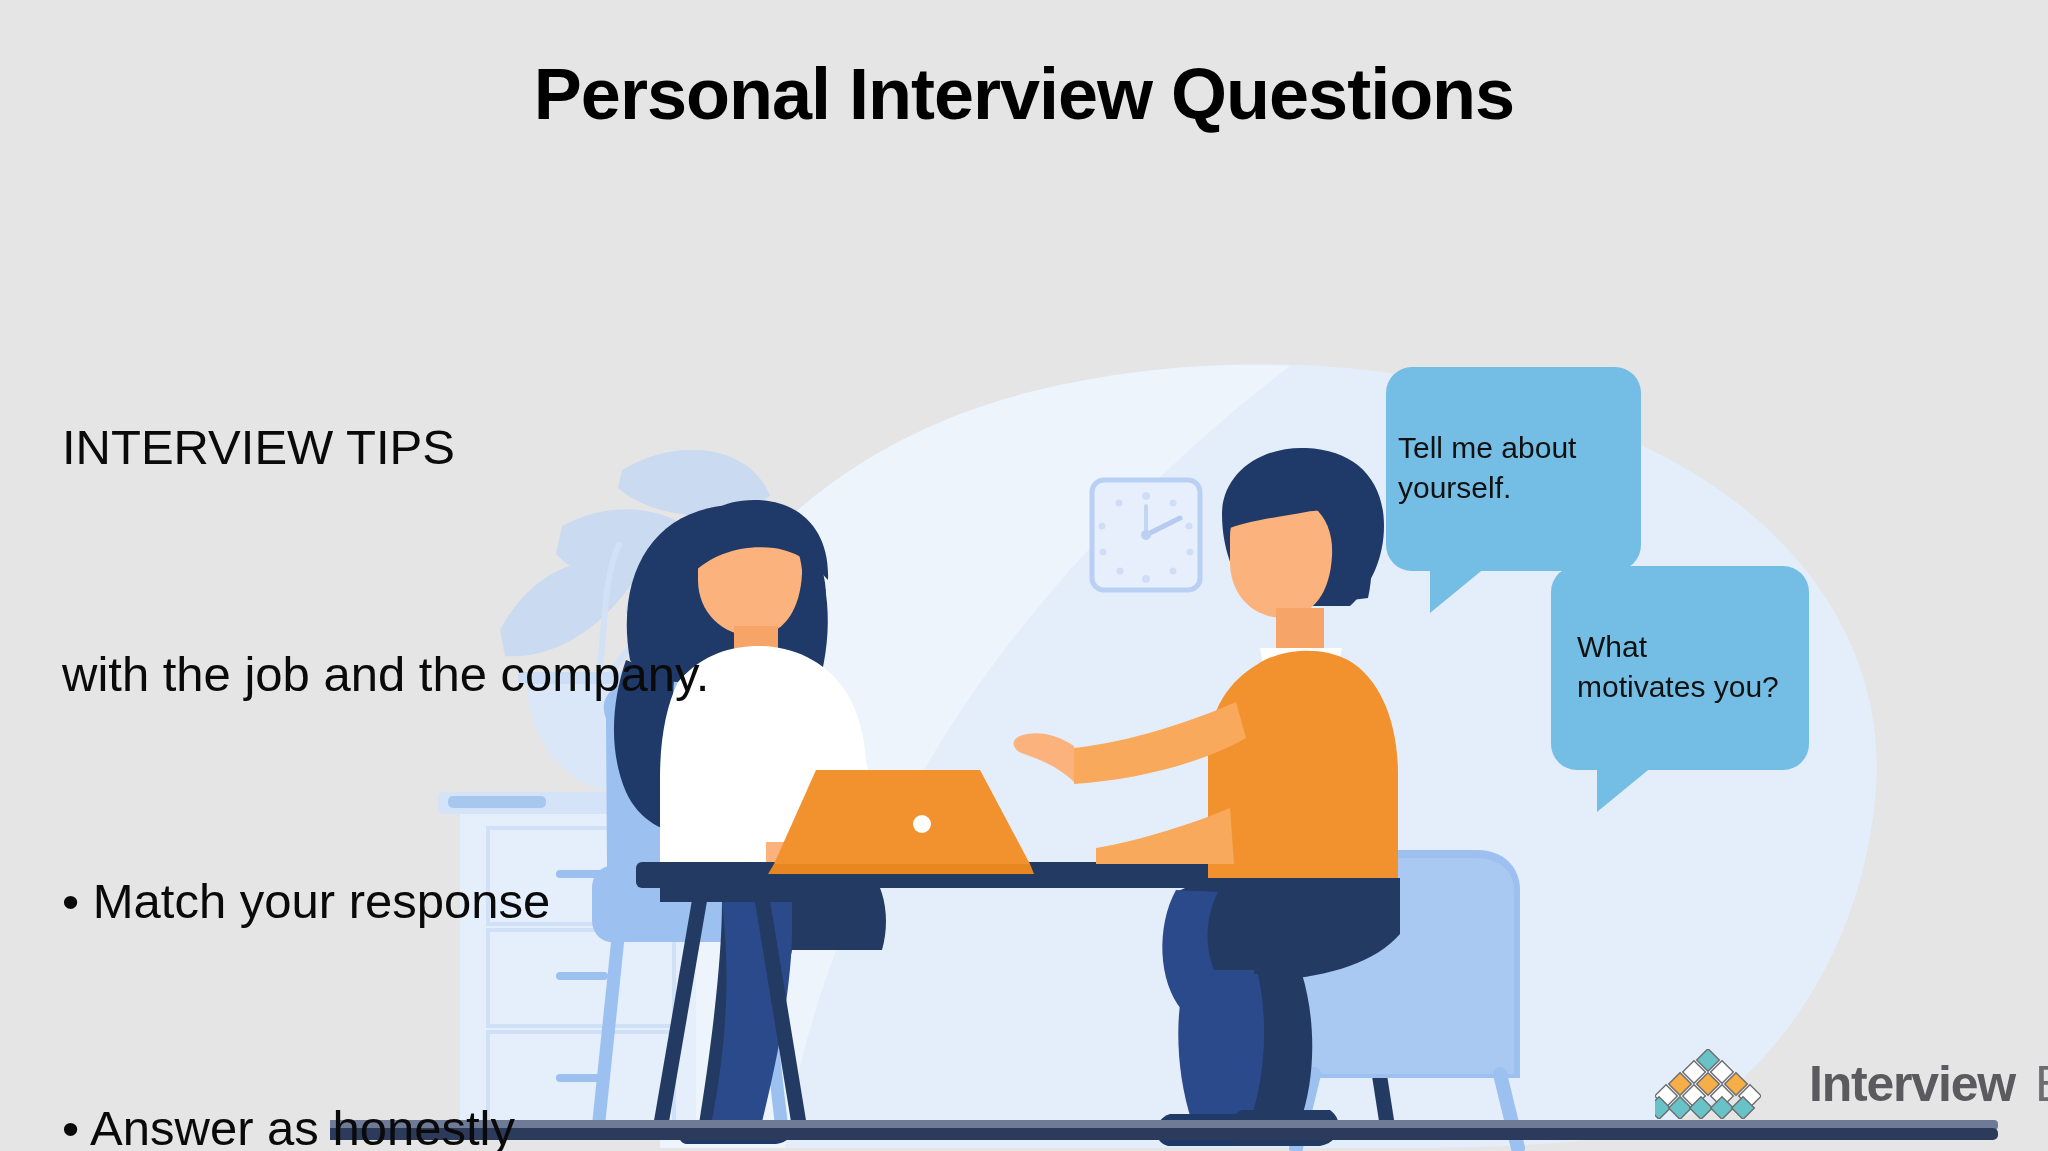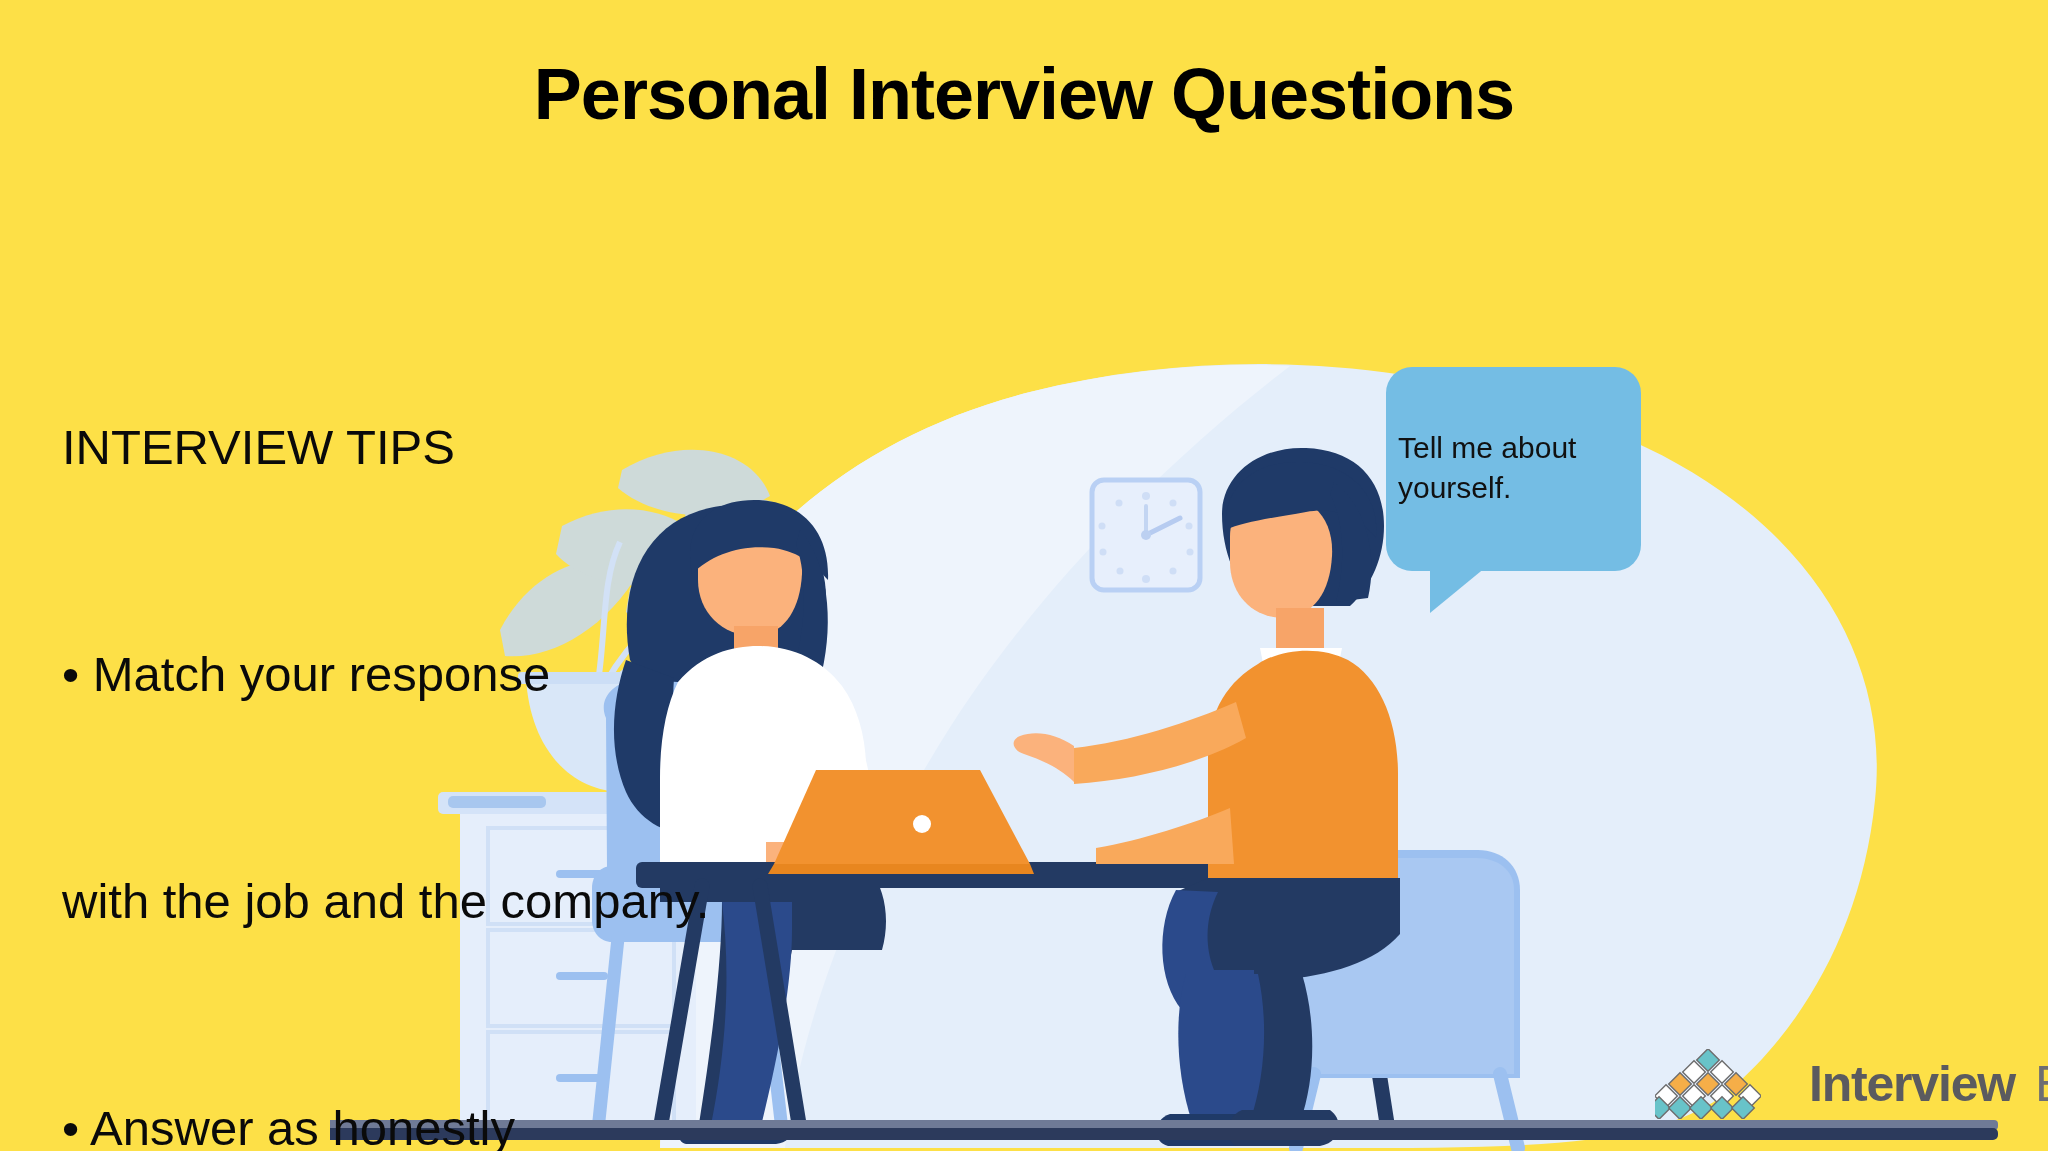--- a/index.html
+++ b/index.html
@@ -6,21 +6,21 @@
   html,body{ width:2048px; height:1151px; }
   body{
     font-family:"Liberation Sans", sans-serif;
     background:#ffffff;
     position:relative;
     overflow:hidden;
   }
   #slide{
     position:absolute; left:0; top:0;
     width:2048px; height:1151px;
-    background:#fde047;
+    background:#e5e5e5;
     overflow:hidden;
   }
 
   
   #page-title{
     position:absolute;
     left:0; top:55px;
     width:2048px;
     text-align:center;
     font-size:72px;
@@ -299,35 +299,39 @@
         <rect x="-10" y="790" width="1678" height="10" rx="4" fill="#6f7a96"></rect>
         <rect x="-10" y="798" width="1678" height="12" rx="5" fill="#2c3a5c"></rect>
       </g>
     </svg>
   </div>
 
   <div id="page-title">Personal Interview Questions</div>
 
   <div id="tips-block">
     <span class="tip-line">INTERVIEW TIPS</span>
+    <span class="tip-line">with the job and the company.</span>
     <span class="tip-line">• Match your response</span>
-    <span class="tip-line">with the job and the company.</span>
     <span class="tip-line">• Answer as honestly</span>
     
     
     
     
     
   </div>
 
   <div class="bubble" id="bubble-tell-me-about-yourself">
     <span>Tell me about yourself.</span>
     <span class="tail"></span>
   </div>
 
+  <div class="bubble" id="bubble-what-motivates-you">
+    <span>What motivates you?</span>
+    <span class="tail"></span>
+  </div>
 
   <div id="brand-logo">
     <svg id="logo-mark" viewBox="0 0 106 70">
       <g stroke="#6d6d6d" stroke-width="1.4">
 
         <rect x="45" y="3" width="16" height="16" transform="rotate(45 53 11)" fill="#68c3c9"></rect>
 
         <rect x="31" y="15" width="16" height="16" transform="rotate(45 39 23)" fill="#ffffff"></rect>
         <rect x="59" y="15" width="16" height="16" transform="rotate(45 67 23)" fill="#ffffff"></rect>
 

